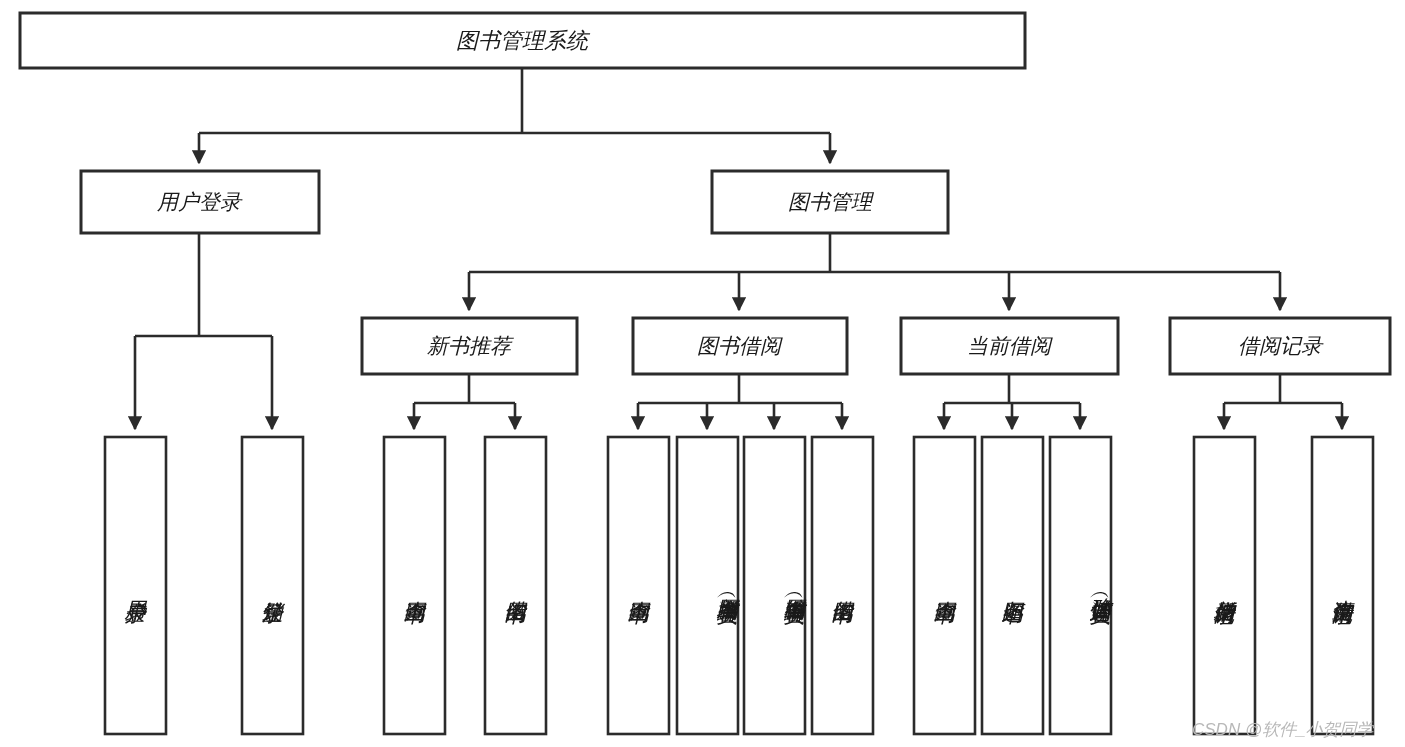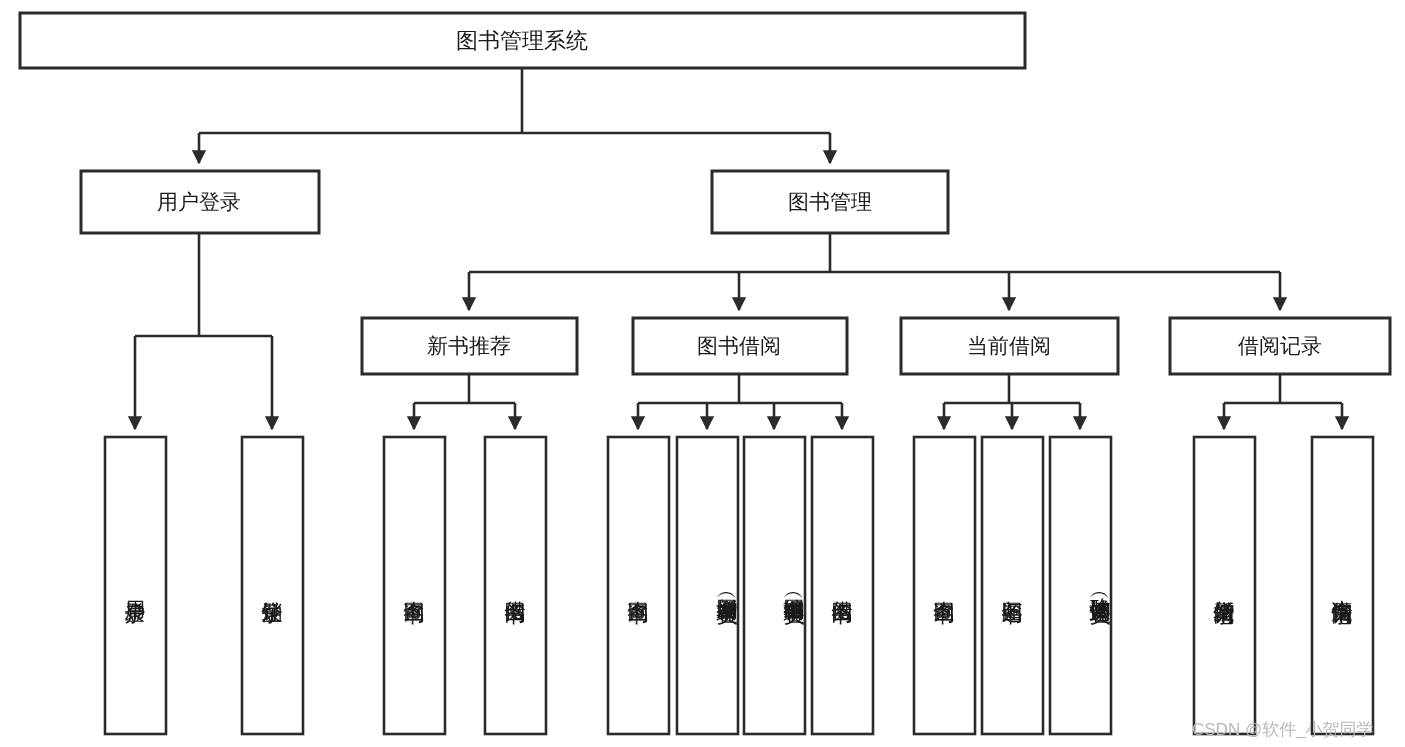--- a/index.html
+++ b/index.html
@@ -10,20 +10,21 @@
   body {
     width: 1405px;
     height: 747px;
     font-family: "Liberation Sans", "DejaVu Sans", sans-serif;
     overflow: hidden;
   }
   #diagram-root {
     position: relative;
     width: 1405px;
     height: 529px;
+    font-style: italic;
   }
   svg#flow {
     position: absolute;
     top: 0;
     left: 0;
     width: 1405px;
     height: 747px;
   }
   .node-rect {
     fill: #ffffff;

